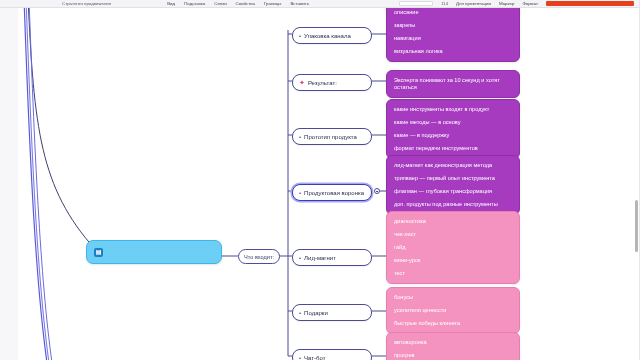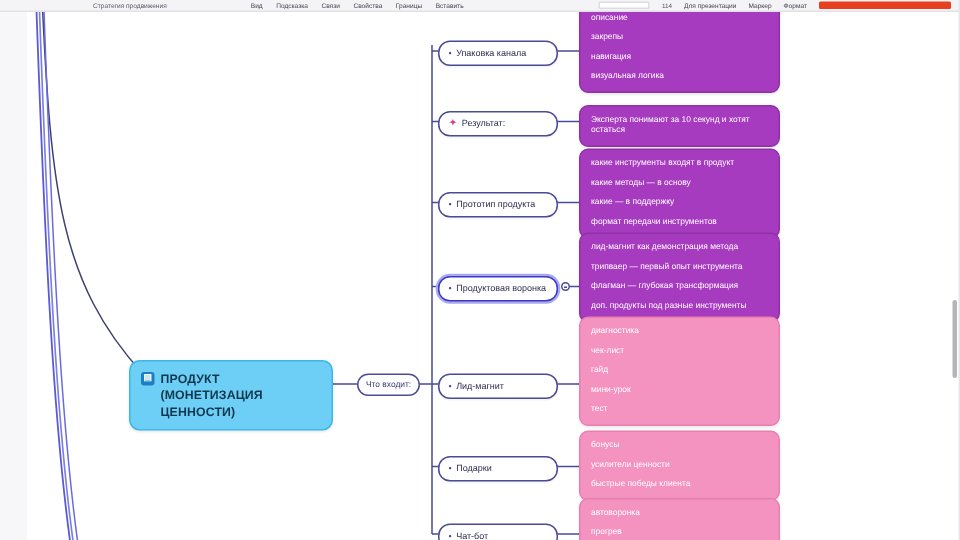--- a/index.html
+++ b/index.html
@@ -173,21 +173,20 @@
       <path d="M 372 73  L 386 73" stroke="#4a4a96" stroke-width="1" fill="none"></path>
       <path d="M 372 127 L 386 127" stroke="#4a4a96" stroke-width="1" fill="none"></path>
       <path d="M 380 183 L 386 183" stroke="#4a4a96" stroke-width="1" fill="none"></path>
       <path d="M 372 248 L 386 248" stroke="#4a4a96" stroke-width="1" fill="none"></path>
       <path d="M 372 303 L 386 303" stroke="#4a4a96" stroke-width="1" fill="none"></path>
       <path d="M 372 348 L 386 348" stroke="#4a4a96" stroke-width="1" fill="none"></path>
     </svg>
 
     <div class="node root-node" style="left:86px; top:232px; width:136px;">
       <span class="root-icon">▤</span>
-      <span class="root-label">ПРОДУКТ (МОНЕТИЗАЦИЯ ЦЕННОСТИ)</span>
     </div>
 
     <div class="node edge-label" style="left:238px; top:241px;">Что входит:</div>
 
     <div class="node branch-node" style="left:292px; top:19px; width:80px;">
       <span class="bullet">•</span>
       <span>Упаковка канала</span>
     </div>
 
     <div class="node branch-node" style="left:292px; top:66px; width:80px;">

